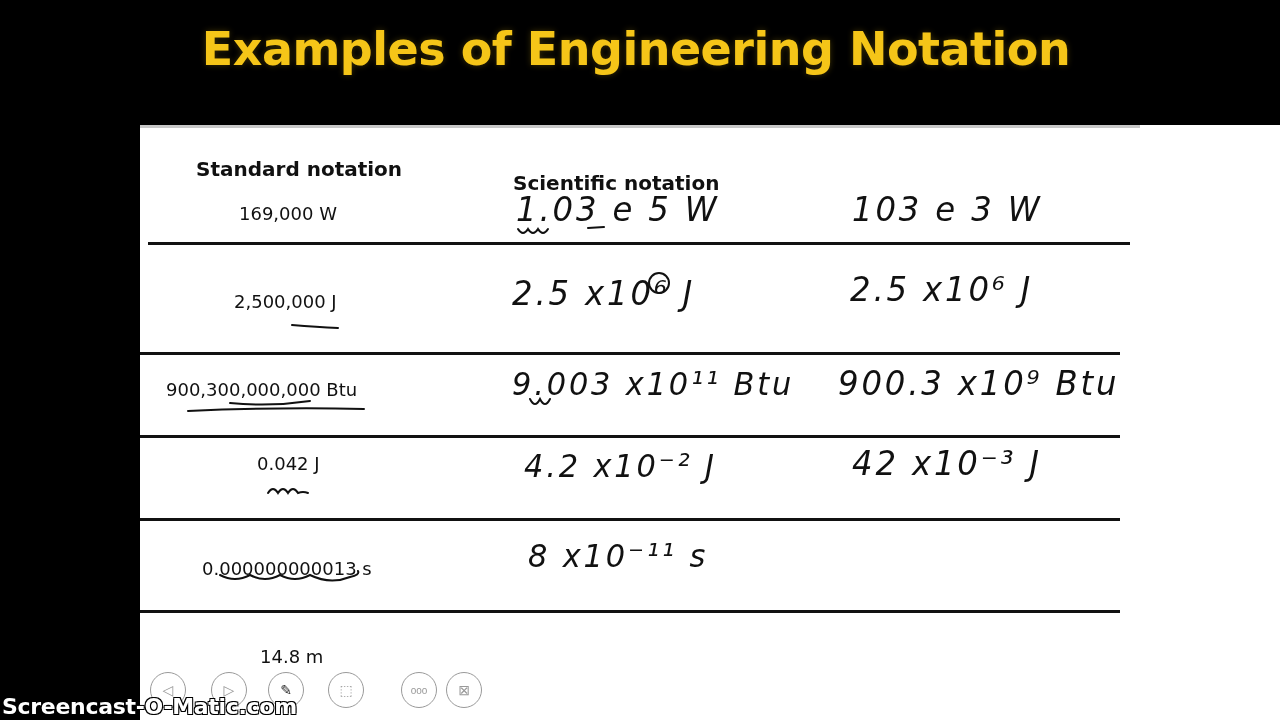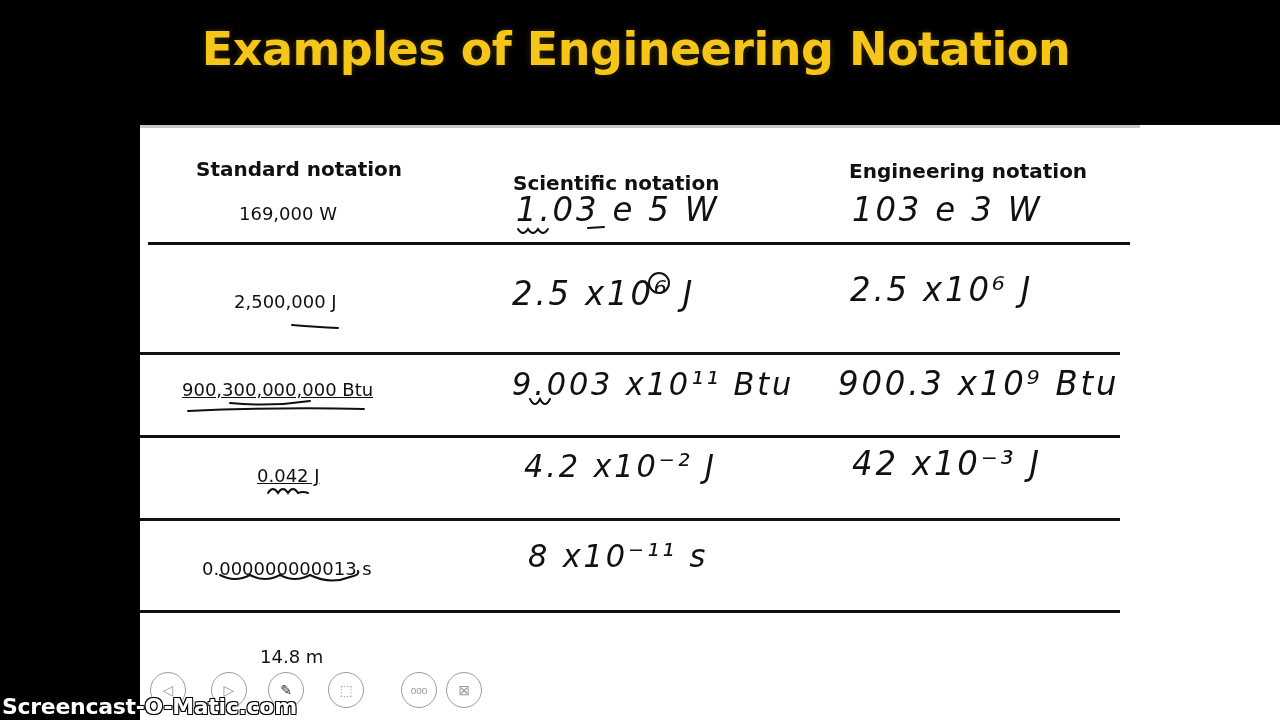--- a/index.html
+++ b/index.html
@@ -19,38 +19,37 @@
 </head>
 <body>
 
 <div class="title">Examples of Engineering Notation</div>
 
 <div class="slide">
   <div class="slide-topline"></div>
 
   <div class="hdr" style="left:56px; top:32px;">Standard notation</div>
   <div class="hdr" style="left:373px; top:34px;margin-top:12px;">Scientific notation</div>
-  <div class="hdr" style="left:709px; top:34px;">Engineering notation</div>
 
   <div class="std" style="left:99px; top:78px;">169,000 W</div>
   <div class="hand" style="left:376px; top:64px; font-size:34px;">1.03 e 5 W</div>
   <div class="hand" style="left:712px; top:64px; font-size:34px;">103 e 3 W</div>
   <div class="rule" style="left:8px; top:117px; width:982px;"></div>
 
   <div class="std" style="left:94px; top:166px;">2,500,000 J</div>
   <div class="hand" style="left:372px; top:148px; font-size:34px;">2.5 x10⁶ J</div>
   <div class="hand" style="left:710px; top:144px; font-size:34px;">2.5 x10⁶ J</div>
   <div class="rule" style="left:0; top:227px; width:980px;"></div>
 
-  <div class="std" style="left:42px; top:254px;text-decoration:underline;">900,300,000,000 Btu</div>
+  <div class="std" style="left:26px; top:254px;">900,300,000,000 Btu</div>
   <div class="hand" style="left:372px; top:240px; font-size:32px;">9.003 x10¹¹ Btu</div>
   <div class="hand" style="left:698px; top:238px; font-size:34px;">900.3 x10⁹ Btu</div>
   <div class="rule" style="left:0; top:310px; width:980px;"></div>
 
-  <div class="std" style="left:117px; top:340px;text-decoration:underline;">0.042 J</div>
+  <div class="std" style="left:117px; top:328px;">0.042 J</div>
   <div class="hand" style="left:384px; top:322px; font-size:32px;">4.2 x10⁻² J</div>
   <div class="hand" style="left:712px; top:318px; font-size:34px;">42 x10⁻³ J</div>
   <div class="rule" style="left:0; top:393px; width:980px;"></div>
 
   <div class="std" style="left:62px; top:433px;">0.000000000013 s</div>
   <div class="hand" style="left:388px; top:412px; font-size:32px;">8 x10⁻¹¹ s</div>
   <div class="hand" style="left:712px; top:412px; font-size:32px;"></div>
   <div class="rule" style="left:0; top:485px; width:980px;"></div>
 
   <div class="std" style="left:120px; top:521px;">14.8 m</div>

